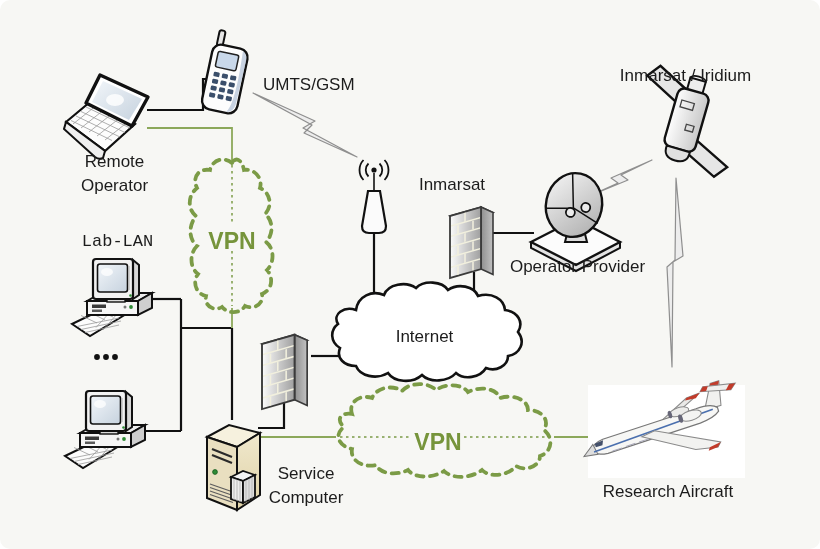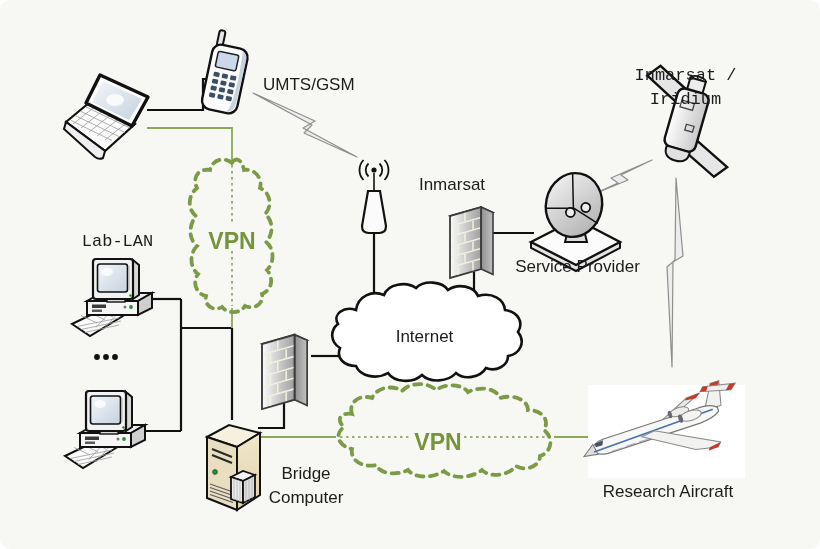--- a/index.html
+++ b/index.html
@@ -233,34 +233,36 @@
     </g>
   </g>
 
   <g fill="#111">
     <circle cx="97" cy="357" r="2.9"></circle>
         <circle cx="106" cy="357" r="2.9"></circle>
         <circle cx="115" cy="357" r="2.9"></circle>
   </g>
 </svg>
 
+<div class="lbl center" style="left:52px;top:150px;width:125px;">Remote
+Operator</div>
 
 <div class="lbl" style="left:263px;top:73px;">UMTS/GSM</div>
 
-<div class="lbl center" style="left:598px;top:64px;width:175px;font-family:Liberation Mono, monospace;">Inmarsat / Iridium</div>
+<div class="lbl center" style="left:598px;top:64px;width:175px;">Inmarsat / Iridium</div>
 
 <div class="lbl center" style="left:60px;top:230px;width:115px;font-family:Liberation Mono, monospace;">Lab-LAN</div>
 
 <div class="lbl center" style="left:412px;top:173px;width:80px;">Inmarsat</div>
 
-<div class="lbl center" style="left:500px;top:255px;width:155px;">Service Provider</div>
+<div class="lbl center" style="left:500px;top:255px;width:155px;">Operator Provider</div>
 
 <div class="lbl center" style="left:372px;top:325px;width:105px;">Internet</div>
 
-<div class="lbl center" style="left:252px;top:462px;width:108px;">Bridge
+<div class="lbl center" style="left:252px;top:462px;width:108px;">Service
 Computer</div>
 
 <div class="lbl center" style="left:588px;top:480px;width:160px;">Research Aircraft</div>
 
 <div class="lbl vpn center" style="left:206px;top:225px;width:52px;">VPN</div>
 
 <div class="lbl vpn center" style="left:412px;top:426px;width:52px;">VPN</div>
 
 </div>
 

